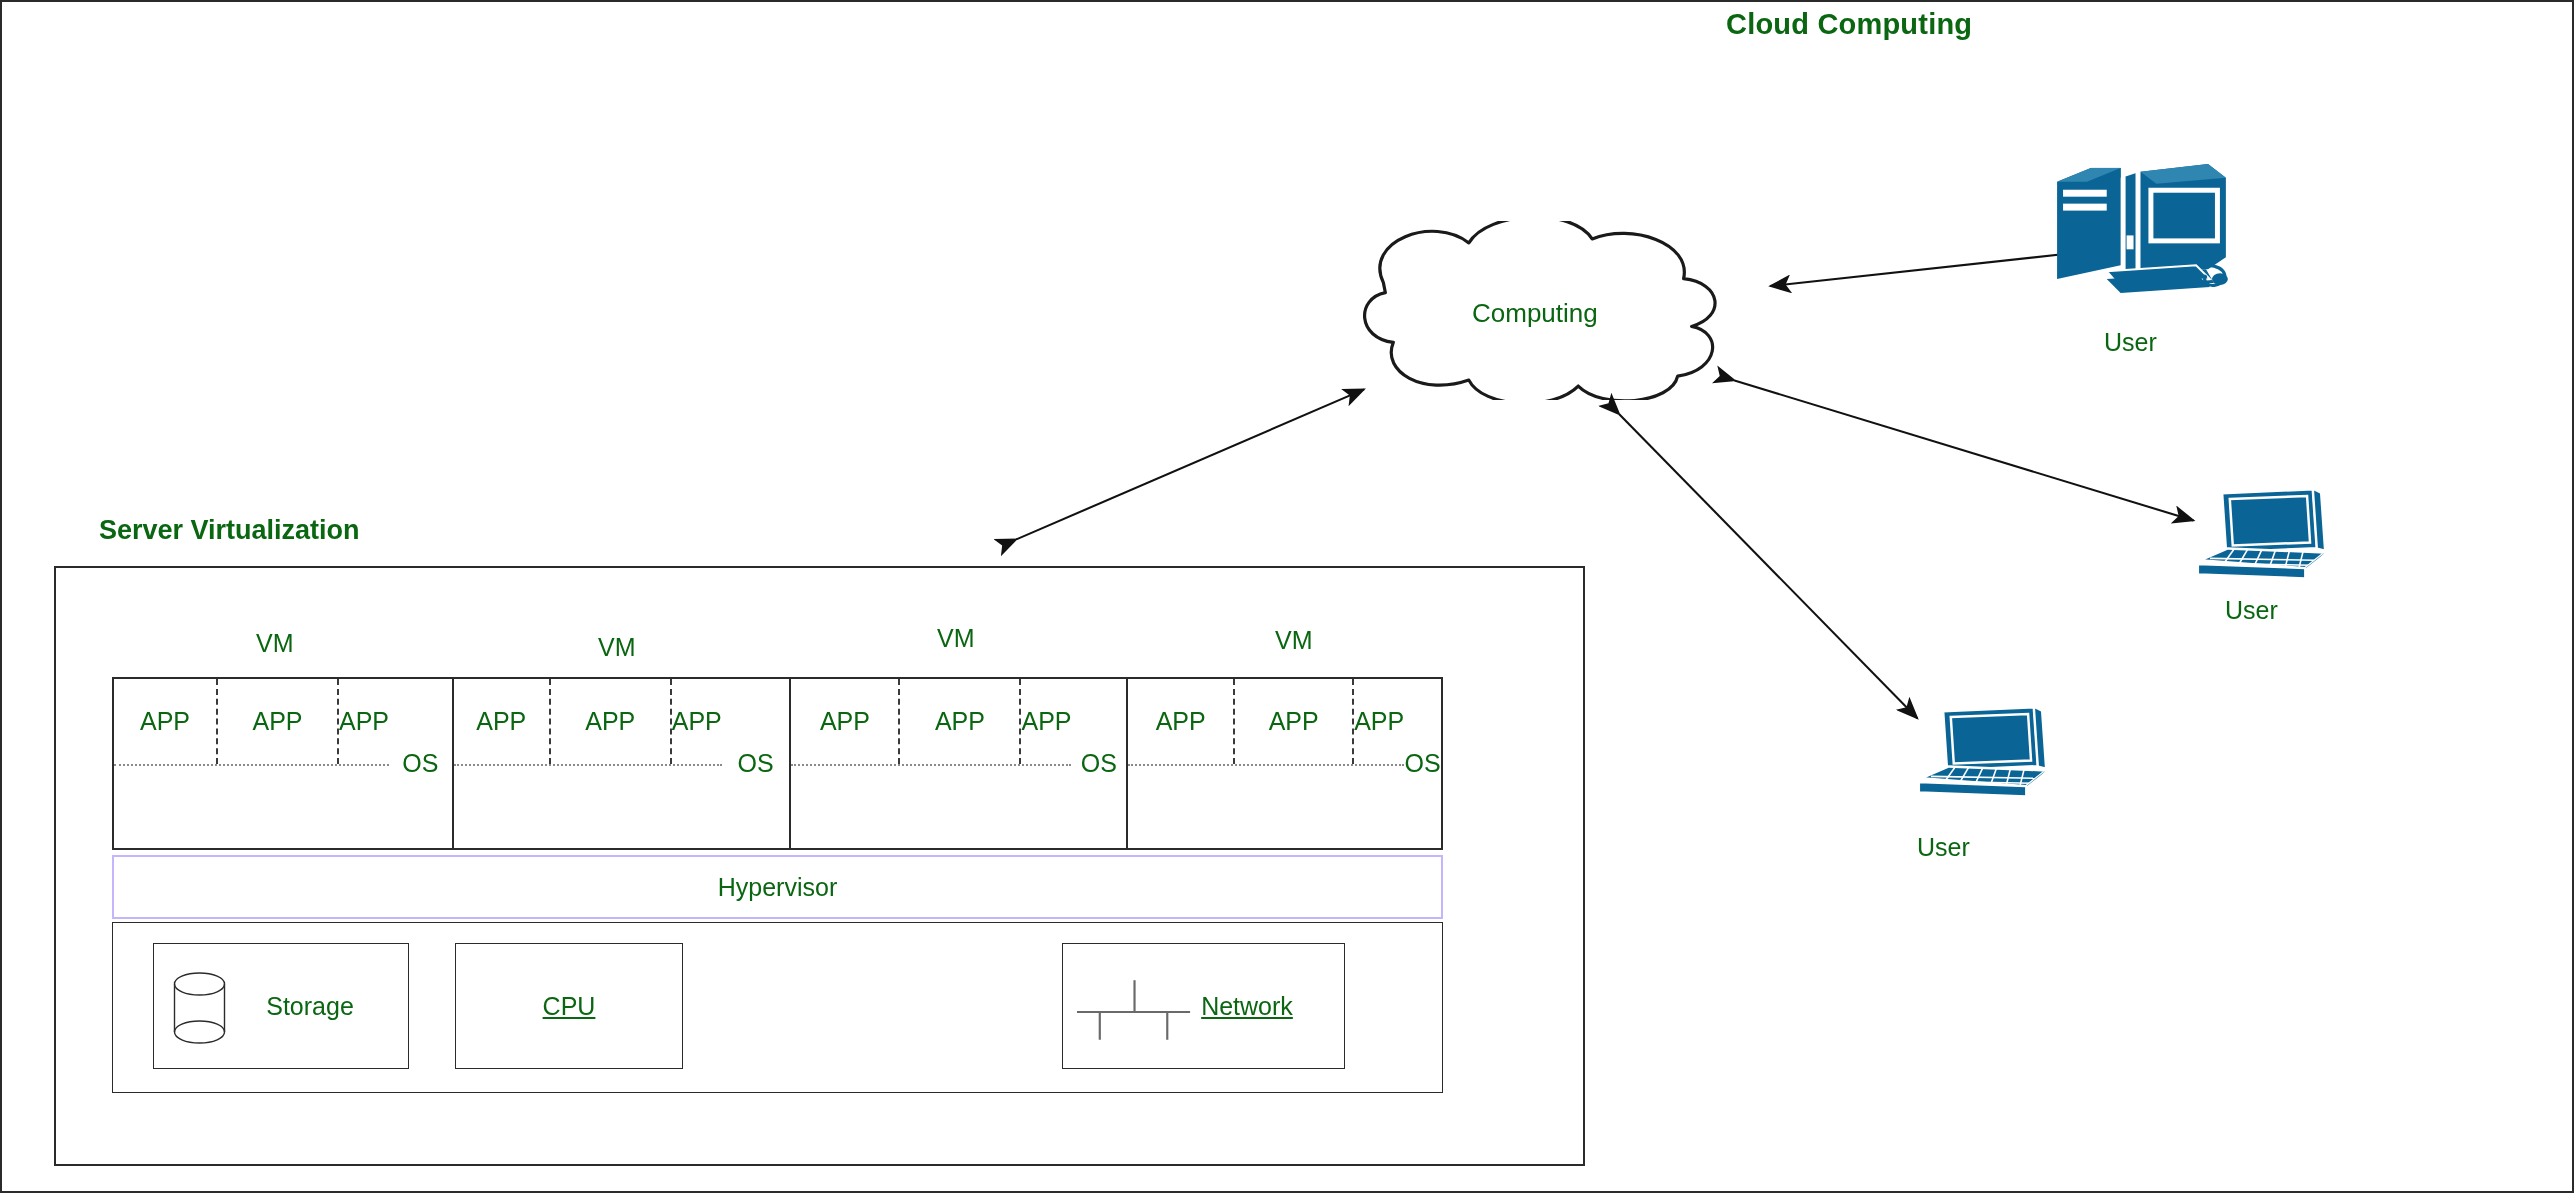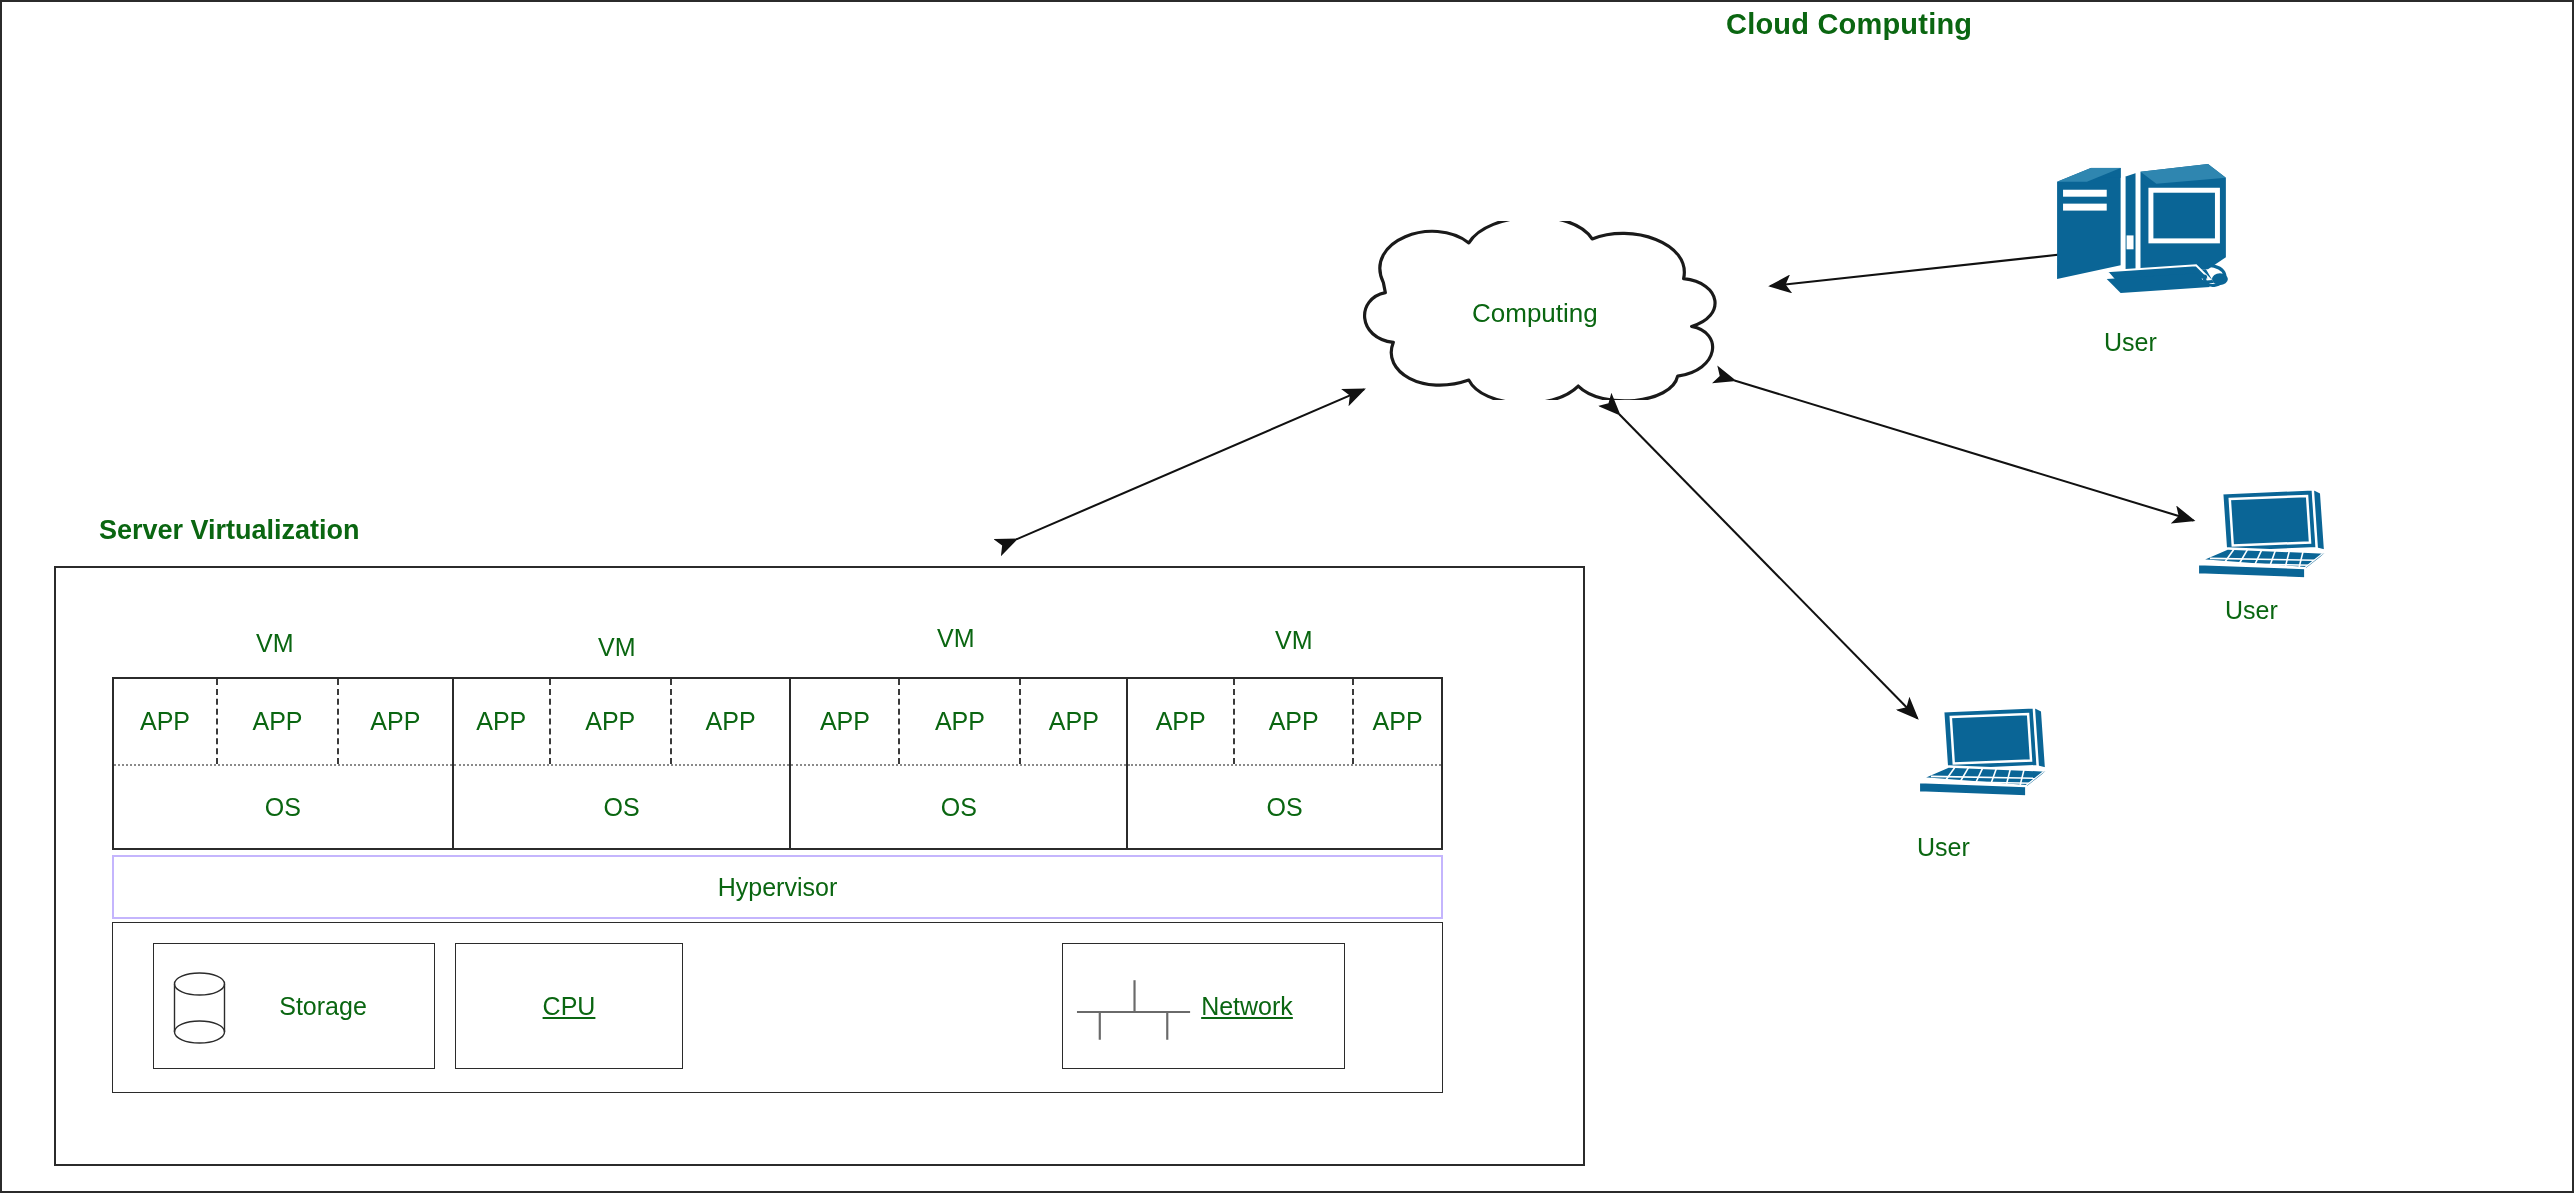--- a/index.html
+++ b/index.html
@@ -42,21 +42,21 @@
   
   #vm-table{
     position:absolute;left:112px;top:677px;width:1331px;height:173px;
     border:2px solid #2b2b2b;box-sizing:border-box;background:#fff;
     display:flex;
   }
   .vm-col{
     position:relative;
     box-sizing:border-box;
     border-right:2px solid #2b2b2b;
-    display:flex;flex-direction:column;
+    display:flex;
   }
   .vm-col:last-child{border-right:none;}
   .app-row{
     display:flex;height:87px;box-sizing:border-box;
     border-bottom:2px dotted #8a8a8a;
   }
   .app-cell{
     flex:1;display:flex;align-items:center;justify-content:center;
     box-sizing:border-box;
     border-right:2px dashed #3a3a3a;
@@ -166,21 +166,21 @@
       </div>
       <div class="os-row">OS</div>
     </div>
 
   </div>
 
   <div id="hypervisor">Hypervisor</div>
 
   <div id="hw-strip">
 
-    <div class="hw-box" style="left:40px;width:282px;">
+    <div class="hw-box" style="left:40px;width:256px;">
       <svg class="cyl" viewBox="0 0 55 72">
         <ellipse cx="27.5" cy="12" rx="25" ry="11" fill="#fff" stroke="#2b2b2b" stroke-width="1.4"></ellipse>
         <path d="M2.5 12 L2.5 60" fill="none" stroke="#2b2b2b" stroke-width="1.4"></path>
         <path d="M52.5 12 L52.5 60" fill="none" stroke="#2b2b2b" stroke-width="1.4"></path>
         <ellipse cx="27.5" cy="60" rx="25" ry="11" fill="none" stroke="#2b2b2b" stroke-width="1.4"></ellipse>
       </svg>
       <span class="hw-label" style="margin-left:58px;">Storage</span>
     </div>
 
     <div class="hw-box" style="left:342px;width:228px;text-decoration:underline;">

